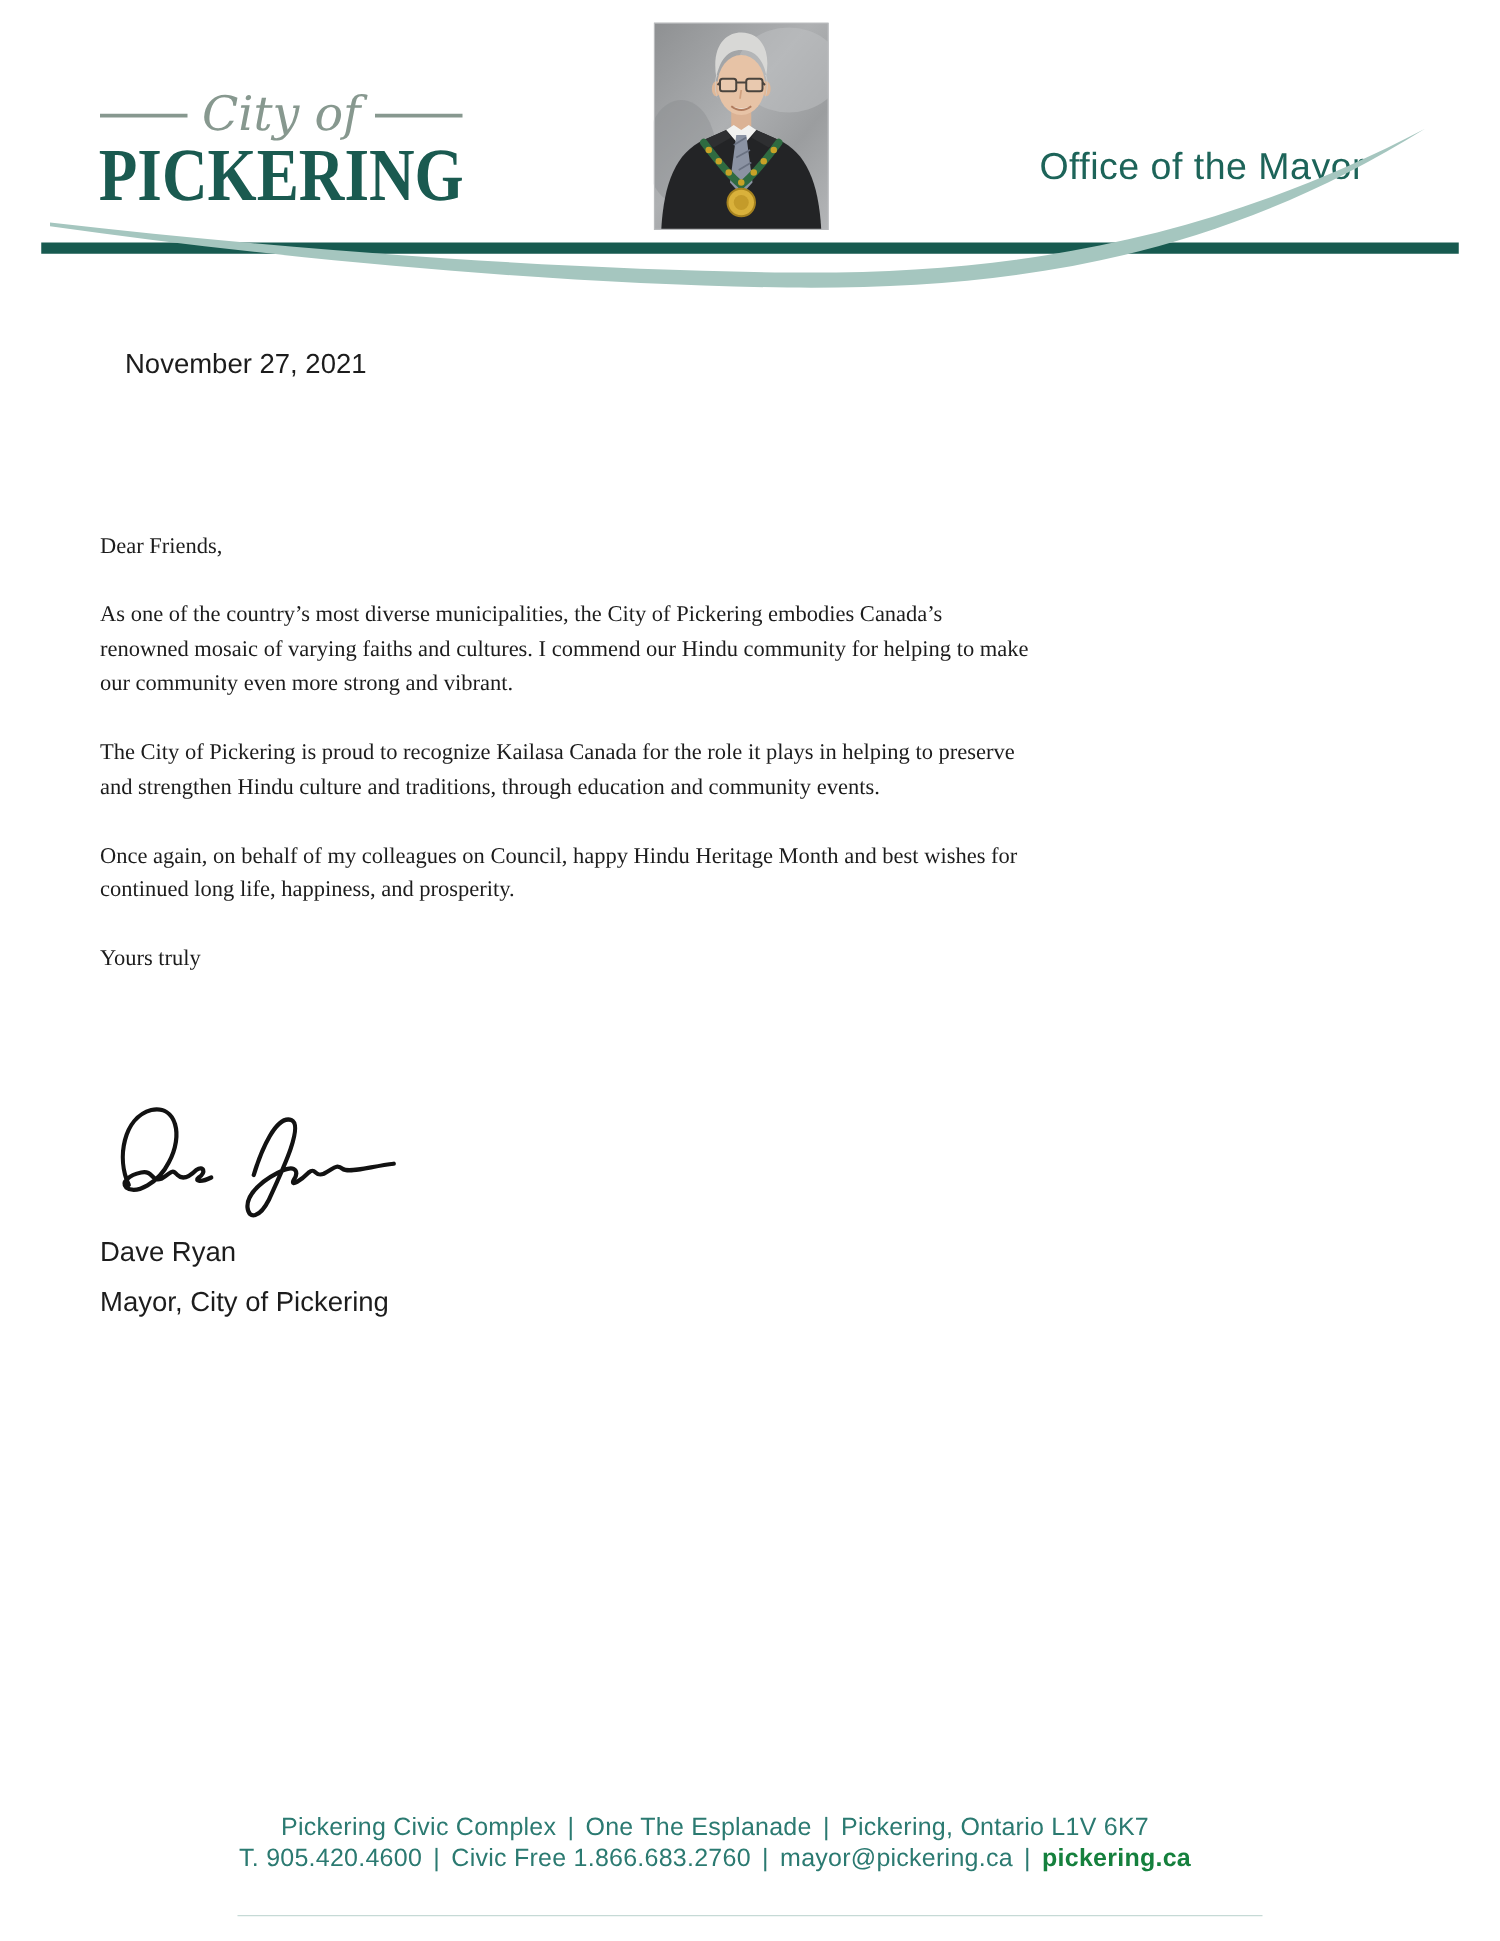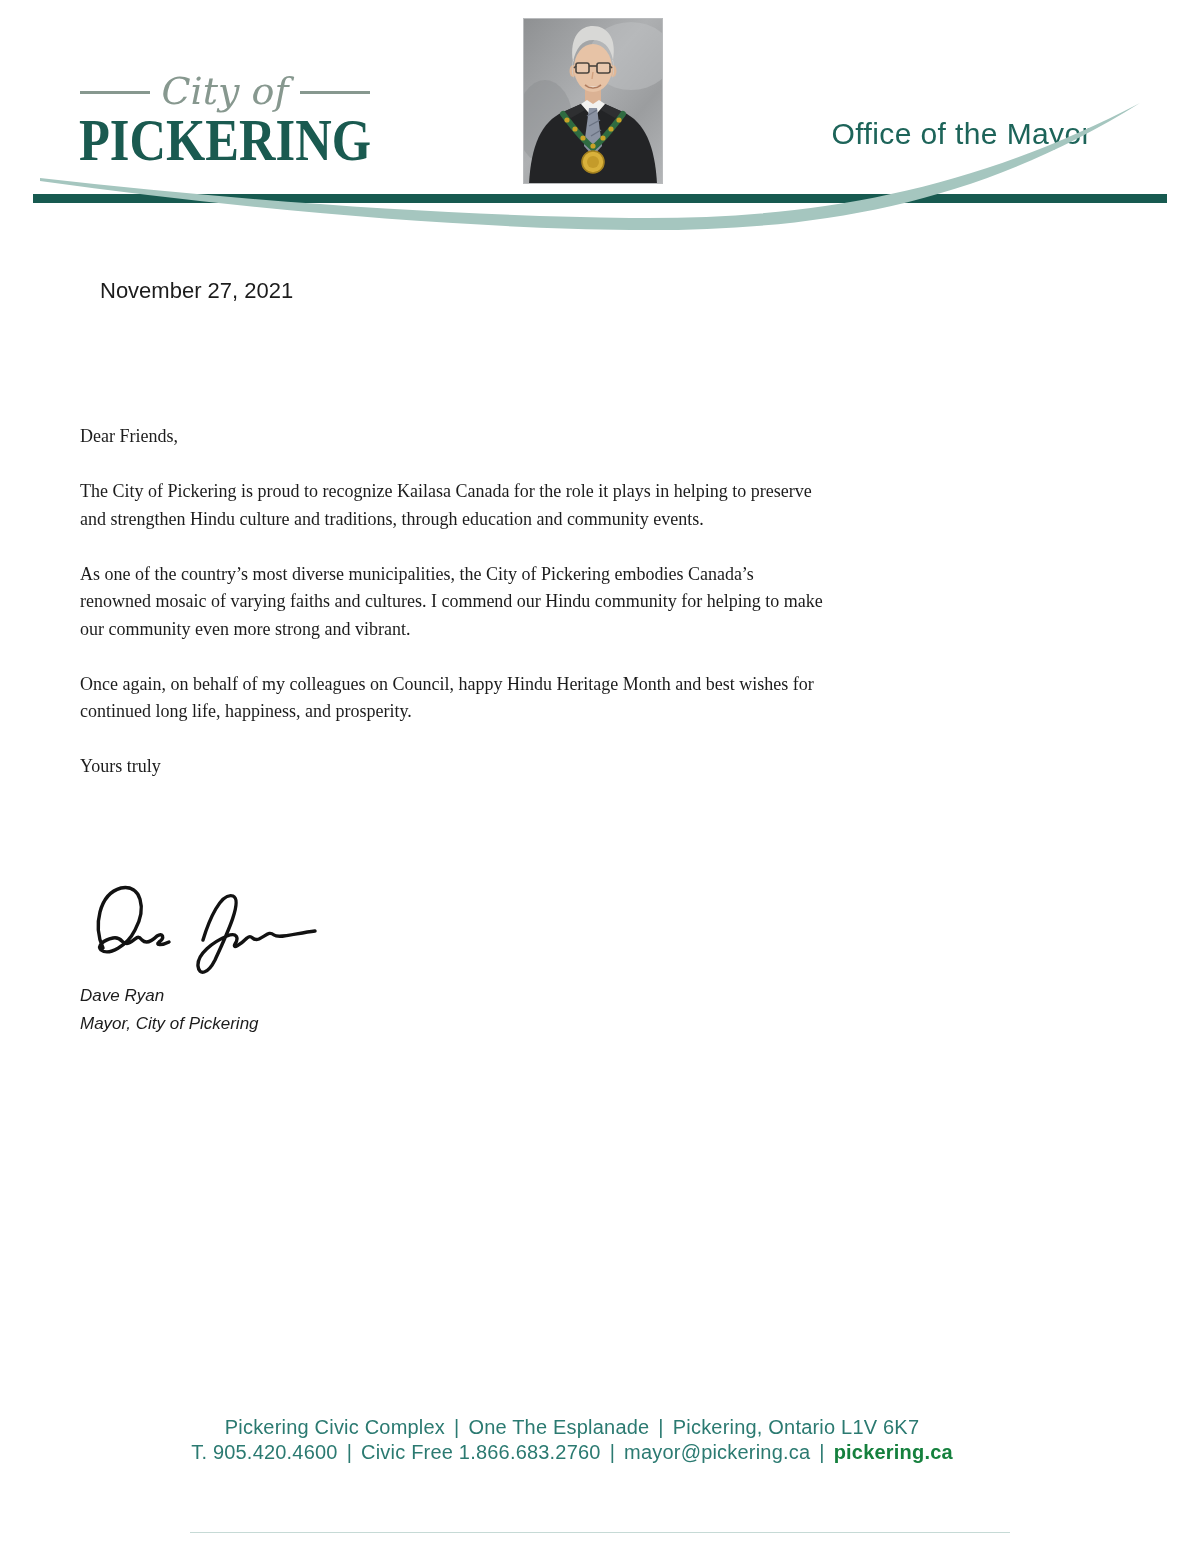--- a/index.html
+++ b/index.html
@@ -31,25 +31,25 @@
     font-size:22px;line-height:27px;white-space:pre;margin-left:20px;
   }
   .body-flow{
     position:absolute;left:80px;top:423px;
     font-size:18px;line-height:27.5px;font-family:Liberation Serif, serif;
   }
   .body-flow p{margin:0 0 27.5px 0;white-space:pre;}
   .signature{position:absolute;left:85px;top:876px;width:240px;height:100px;}
   .signer{
     position:absolute;left:80px;top:982px;
-    font-size:17px;line-height:28px;white-space:pre;font-style:italic;
+    font-size:22px;line-height:40px;white-space:pre;
   }
   
   .footer{
-    position:absolute;left:0;top:1415px;width:1144px;
+    position:absolute;left:0;top:1450px;width:1144px;
     text-align:center;color:#2b7a71;
     font-size:20px;line-height:24.5px;letter-spacing:.2px;
   }
   .footer .sep{padding:0 9px;}
   .footer .site{font-weight:bold;color:#15803d;}
   .footer-rule{
     position:absolute;left:190px;top:1532px;width:820px;height:1px;
     background:rgba(141,182,174,.5);
   }
 </style>
@@ -141,25 +141,25 @@
                C 810,220 970,192 1140,103
                C 975,206 812,232 630,230
                C 462,228 246,210 40,181 Z" fill="#a5c6bf"></path>
     </svg>
   </div>
 
   <div class="date">November 27, 2021</div>
 
   <div class="body-flow">
     <p>Dear Friends,</p>
-    <p>The City of Pickering is proud to recognize Kailasa Canada for the role it plays in helping to preserve
-and strengthen Hindu culture and traditions, through education and community events.</p>
     <p>As one of the country’s most diverse municipalities, the City of Pickering embodies Canada’s
 renowned mosaic of varying faiths and cultures. I commend our Hindu community for helping to make
 our community even more strong and vibrant.</p>
+    <p>The City of Pickering is proud to recognize Kailasa Canada for the role it plays in helping to preserve
+and strengthen Hindu culture and traditions, through education and community events.</p>
     <p>Once again, on behalf of my colleagues on Council, happy Hindu Heritage Month and best wishes for
 continued long life, happiness, and prosperity.</p>
     <p>Yours truly</p>
   </div>
 
   <svg class="signature" viewBox="0 0 240 100">
     <g fill="none" stroke="#121212" stroke-width="3.4" stroke-linecap="round" stroke-linejoin="round">
       <path d="M 18,72 C 8,50 14,18 36,12 C 56,8 62,32 50,54
                C 42,70 24,80 16,74 C 12,70 18,64 28,62
                C 38,60 36,70 44,67 C 52,63 52,58 57,64

